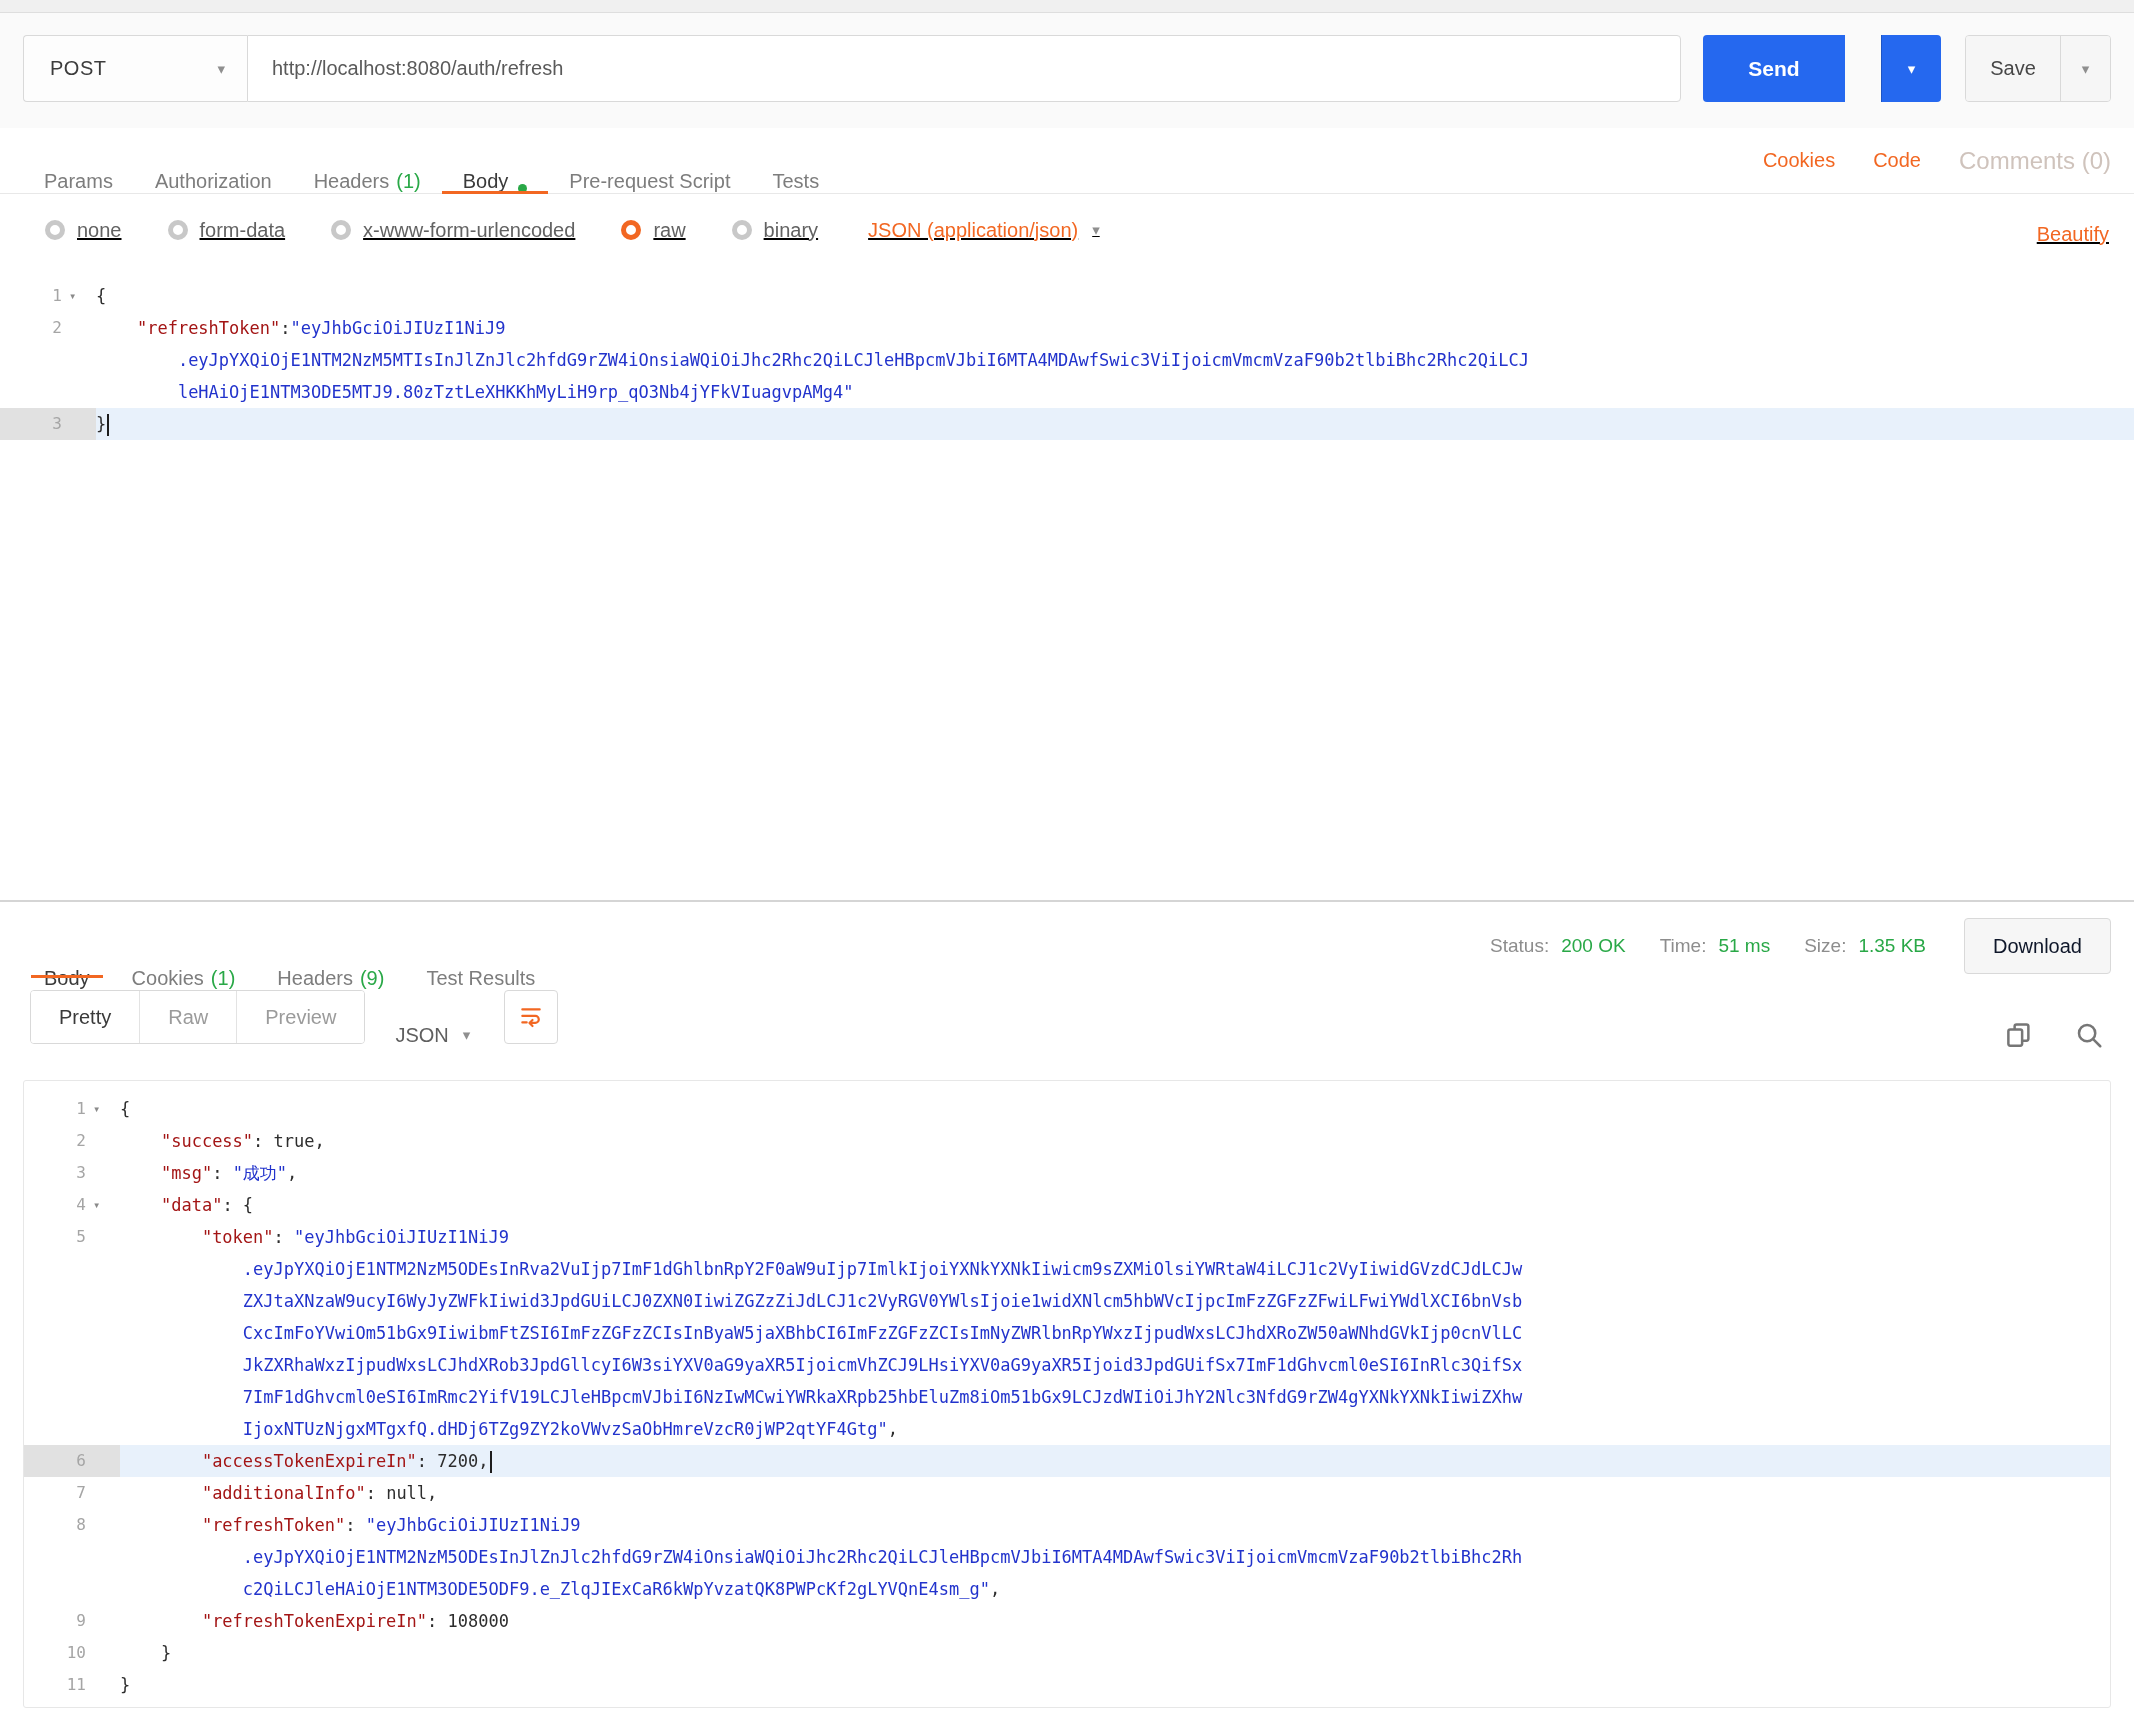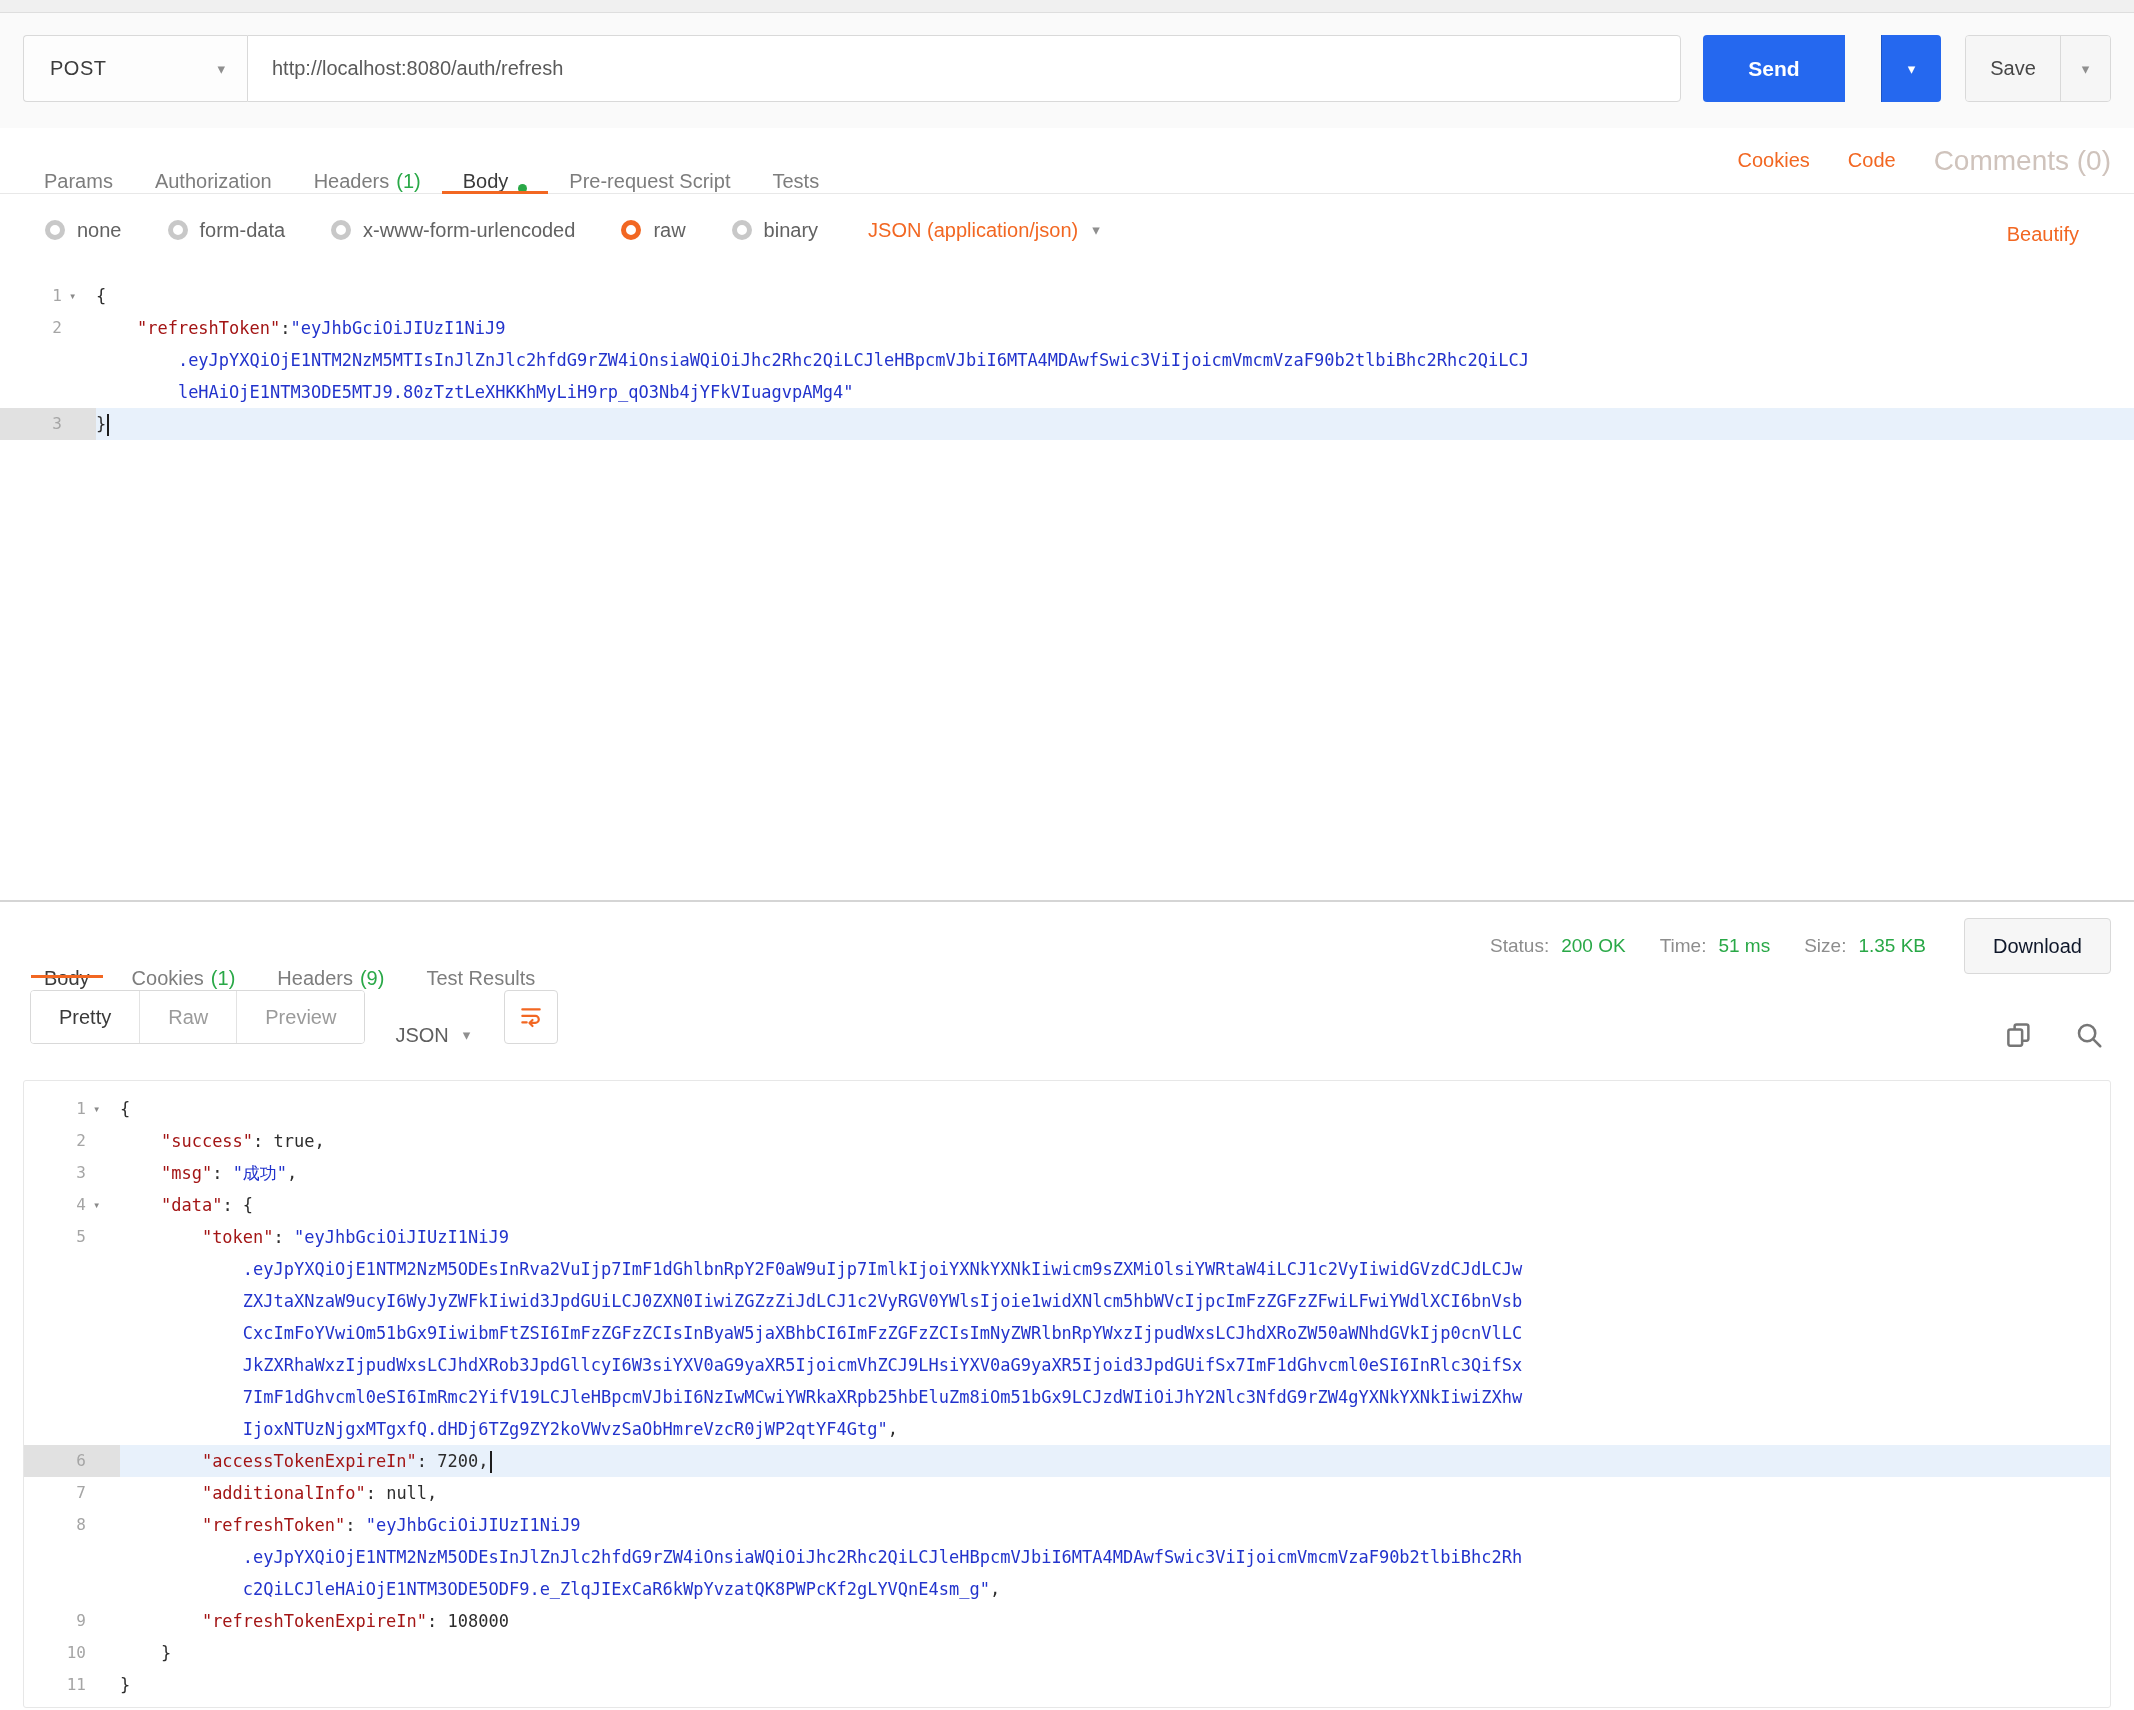--- a/index.html
+++ b/index.html
@@ -46,24 +46,24 @@
 
   
   .tabs-row { display: flex; align-items: stretch; height: 66px; padding: 0 23px; background: #fff; border-bottom: 1px solid #e8e8e8; }
   .tab { display: flex; align-items: flex-end; padding: 0 21px; font-size: 20px; color: #7d7d7d; position: relative; cursor: pointer; }
   .tab .count { color: #29A847; margin-left: 7px; }
   .tab.active { color: #3a3a3a; }
   .tabs-row .tab.active::after { content: ""; position: absolute; left: 0; right: 0; bottom: -1px; height: 3px; background: #F26722; }
   .tab .dot { width: 9px; height: 9px; border-radius: 50%; background: #29A847; margin-left: 10px; }
   .tabs-right { margin-left: auto; display: flex; align-items: center; gap: 38px; }
   .link-orange { color: #F26722; font-size: 20px; cursor: pointer; }
-  .link-muted { color: #cfc3bc; font-size: 28px; cursor: pointer; }
-
-  
-  .body-type-row { display: flex; align-items: center; height: 72px; padding: 0 37px 0 45px; background: #fff; }
+  .link-muted { color: #cfc3bc; font-size: 24px; cursor: pointer; }
+
+  
+  .body-type-row { display: flex; align-items: center; height: 72px; padding: 0 7px 0 45px; background: #fff; text-decoration: underline; }
   .radio-opt { display: flex; align-items: center; margin-right: 46px; cursor: pointer; }
   .radio { width: 20px; height: 20px; border-radius: 50%; border: 5px solid #c8c8c8; background: #fff; margin-right: 12px; flex: none; }
   .radio.sel { border-color: #F26722; }
   .radio-label { font-size: 20px; color: #626262; }
   .content-type { display: flex; align-items: center; margin-left: 4px; cursor: pointer; }
   .ct-label { color: #F26722; font-size: 20px; }
   .content-type .caret { margin-left: 14px; }
   .beautify { margin-left: auto; margin-right: 18px; color: #F26722; font-size: 20px; cursor: pointer; margin-top: 9px; }
 
   

